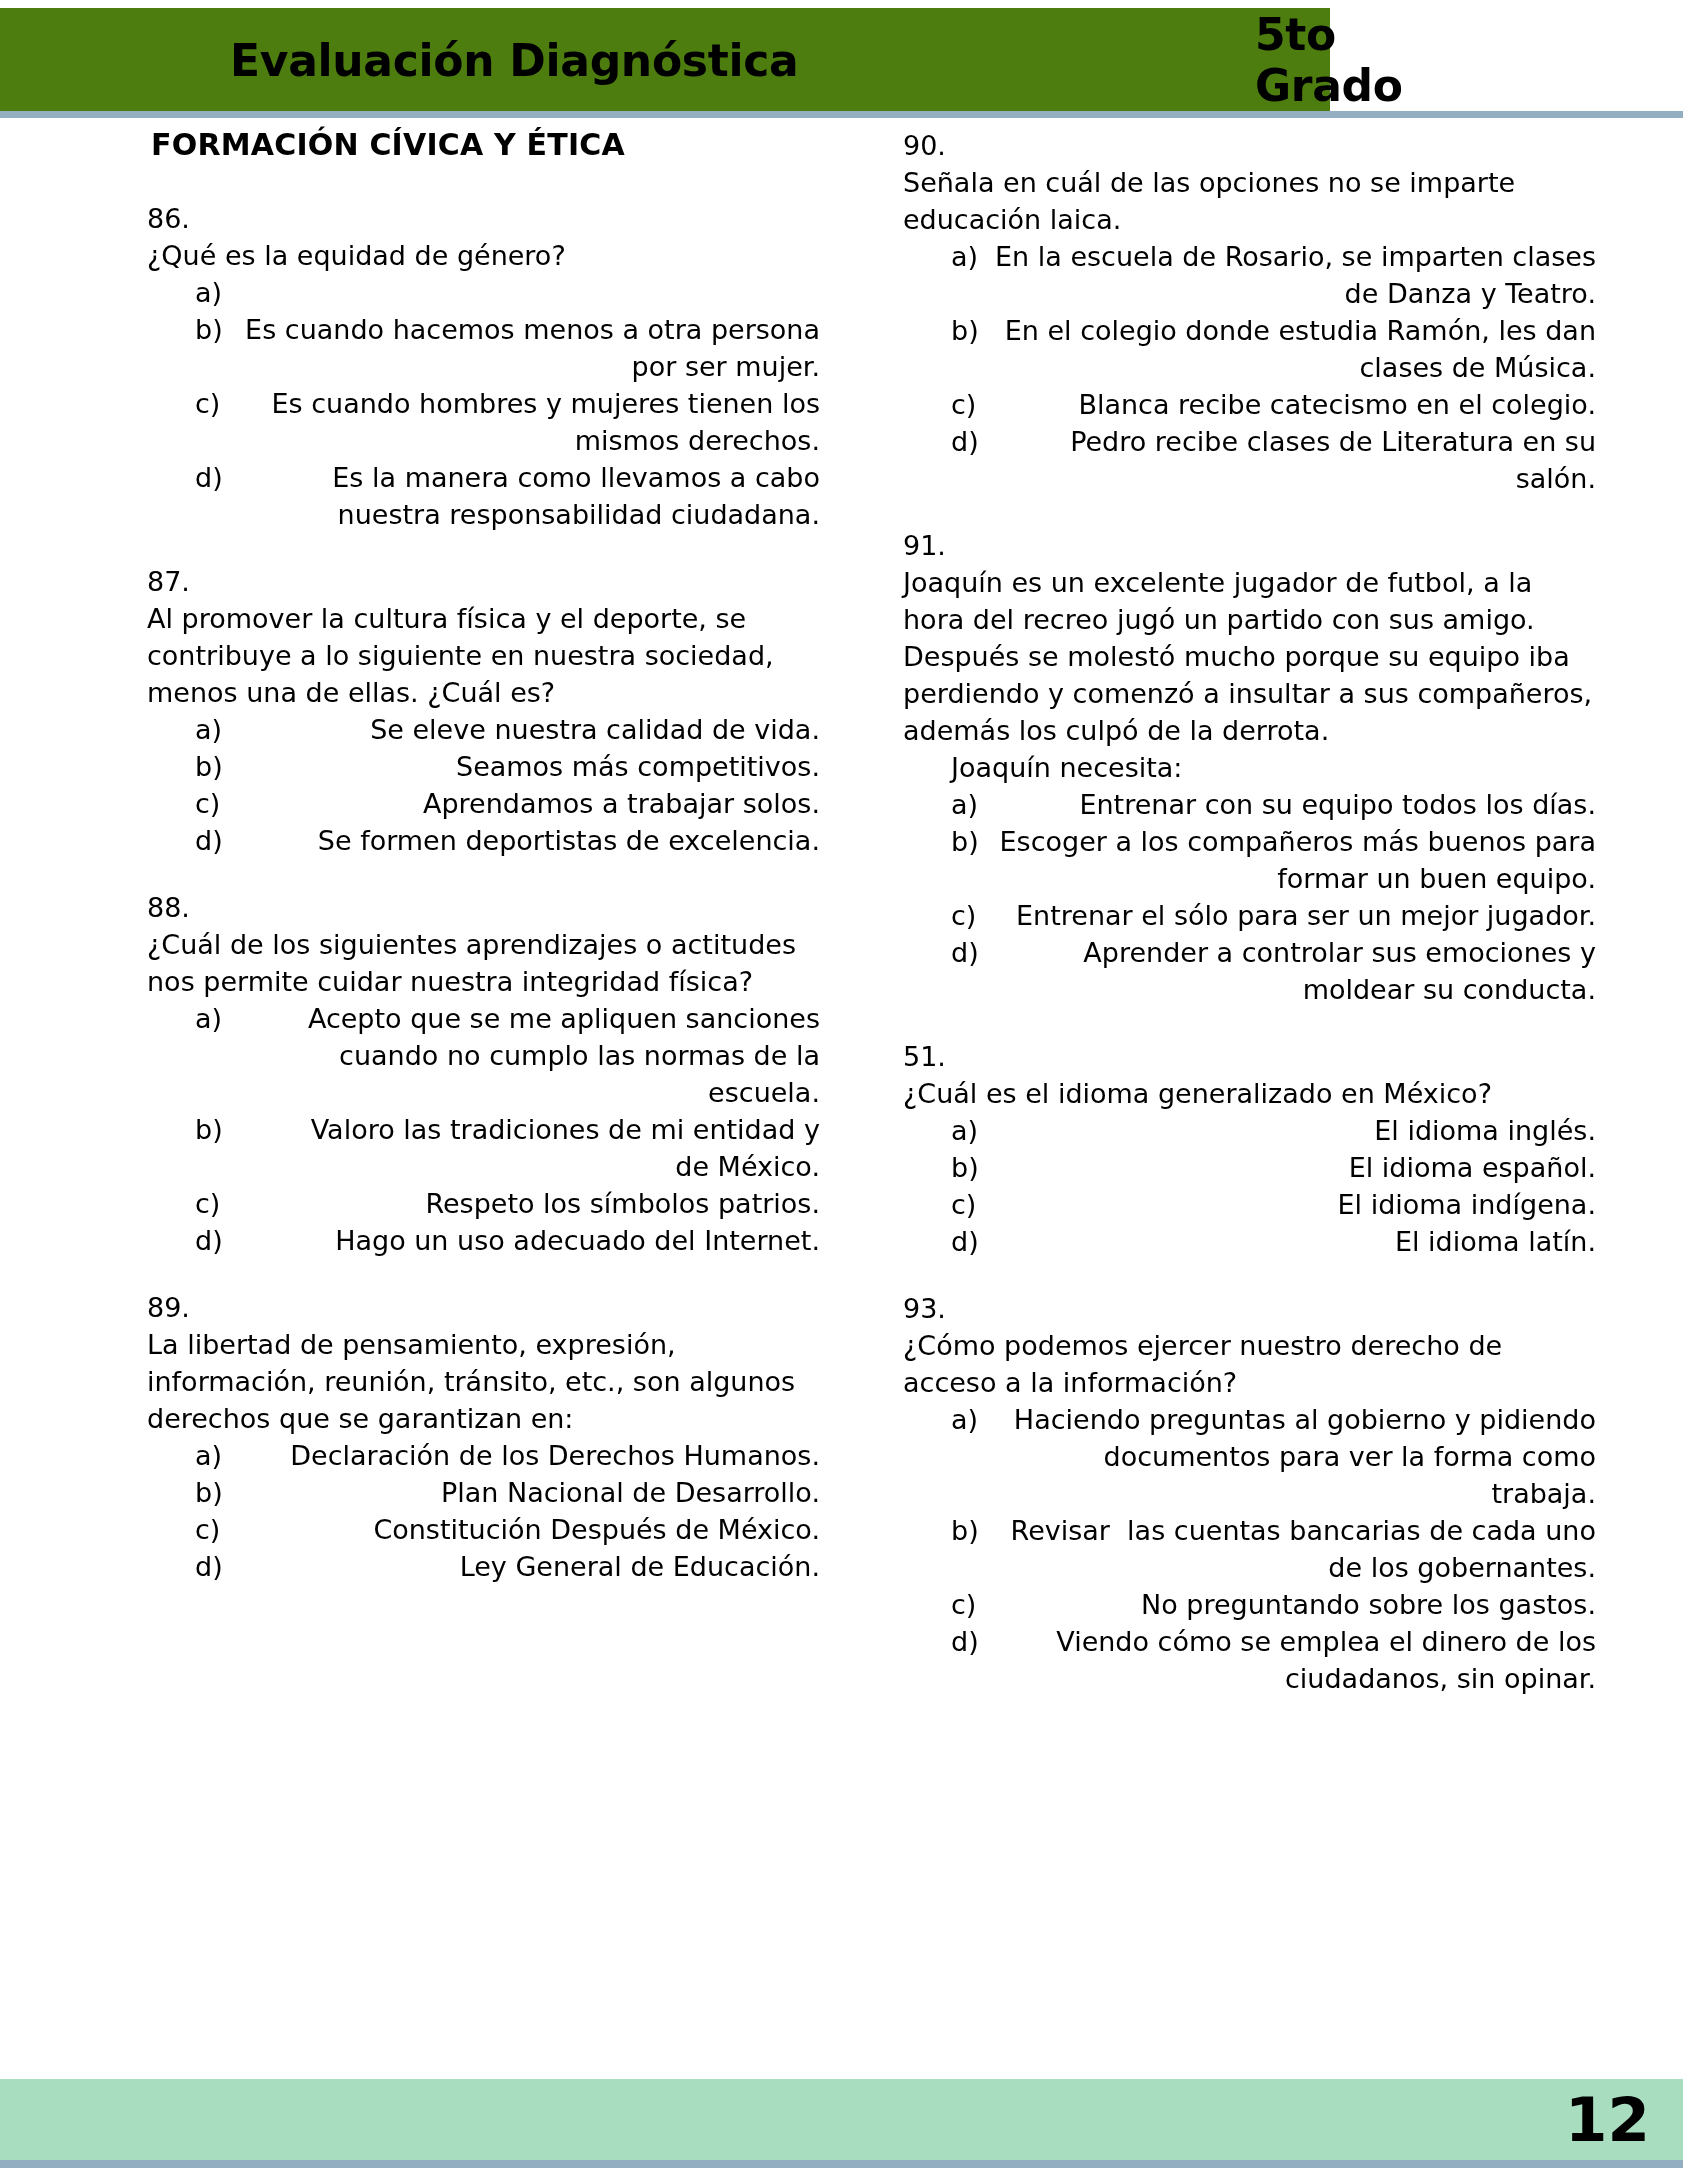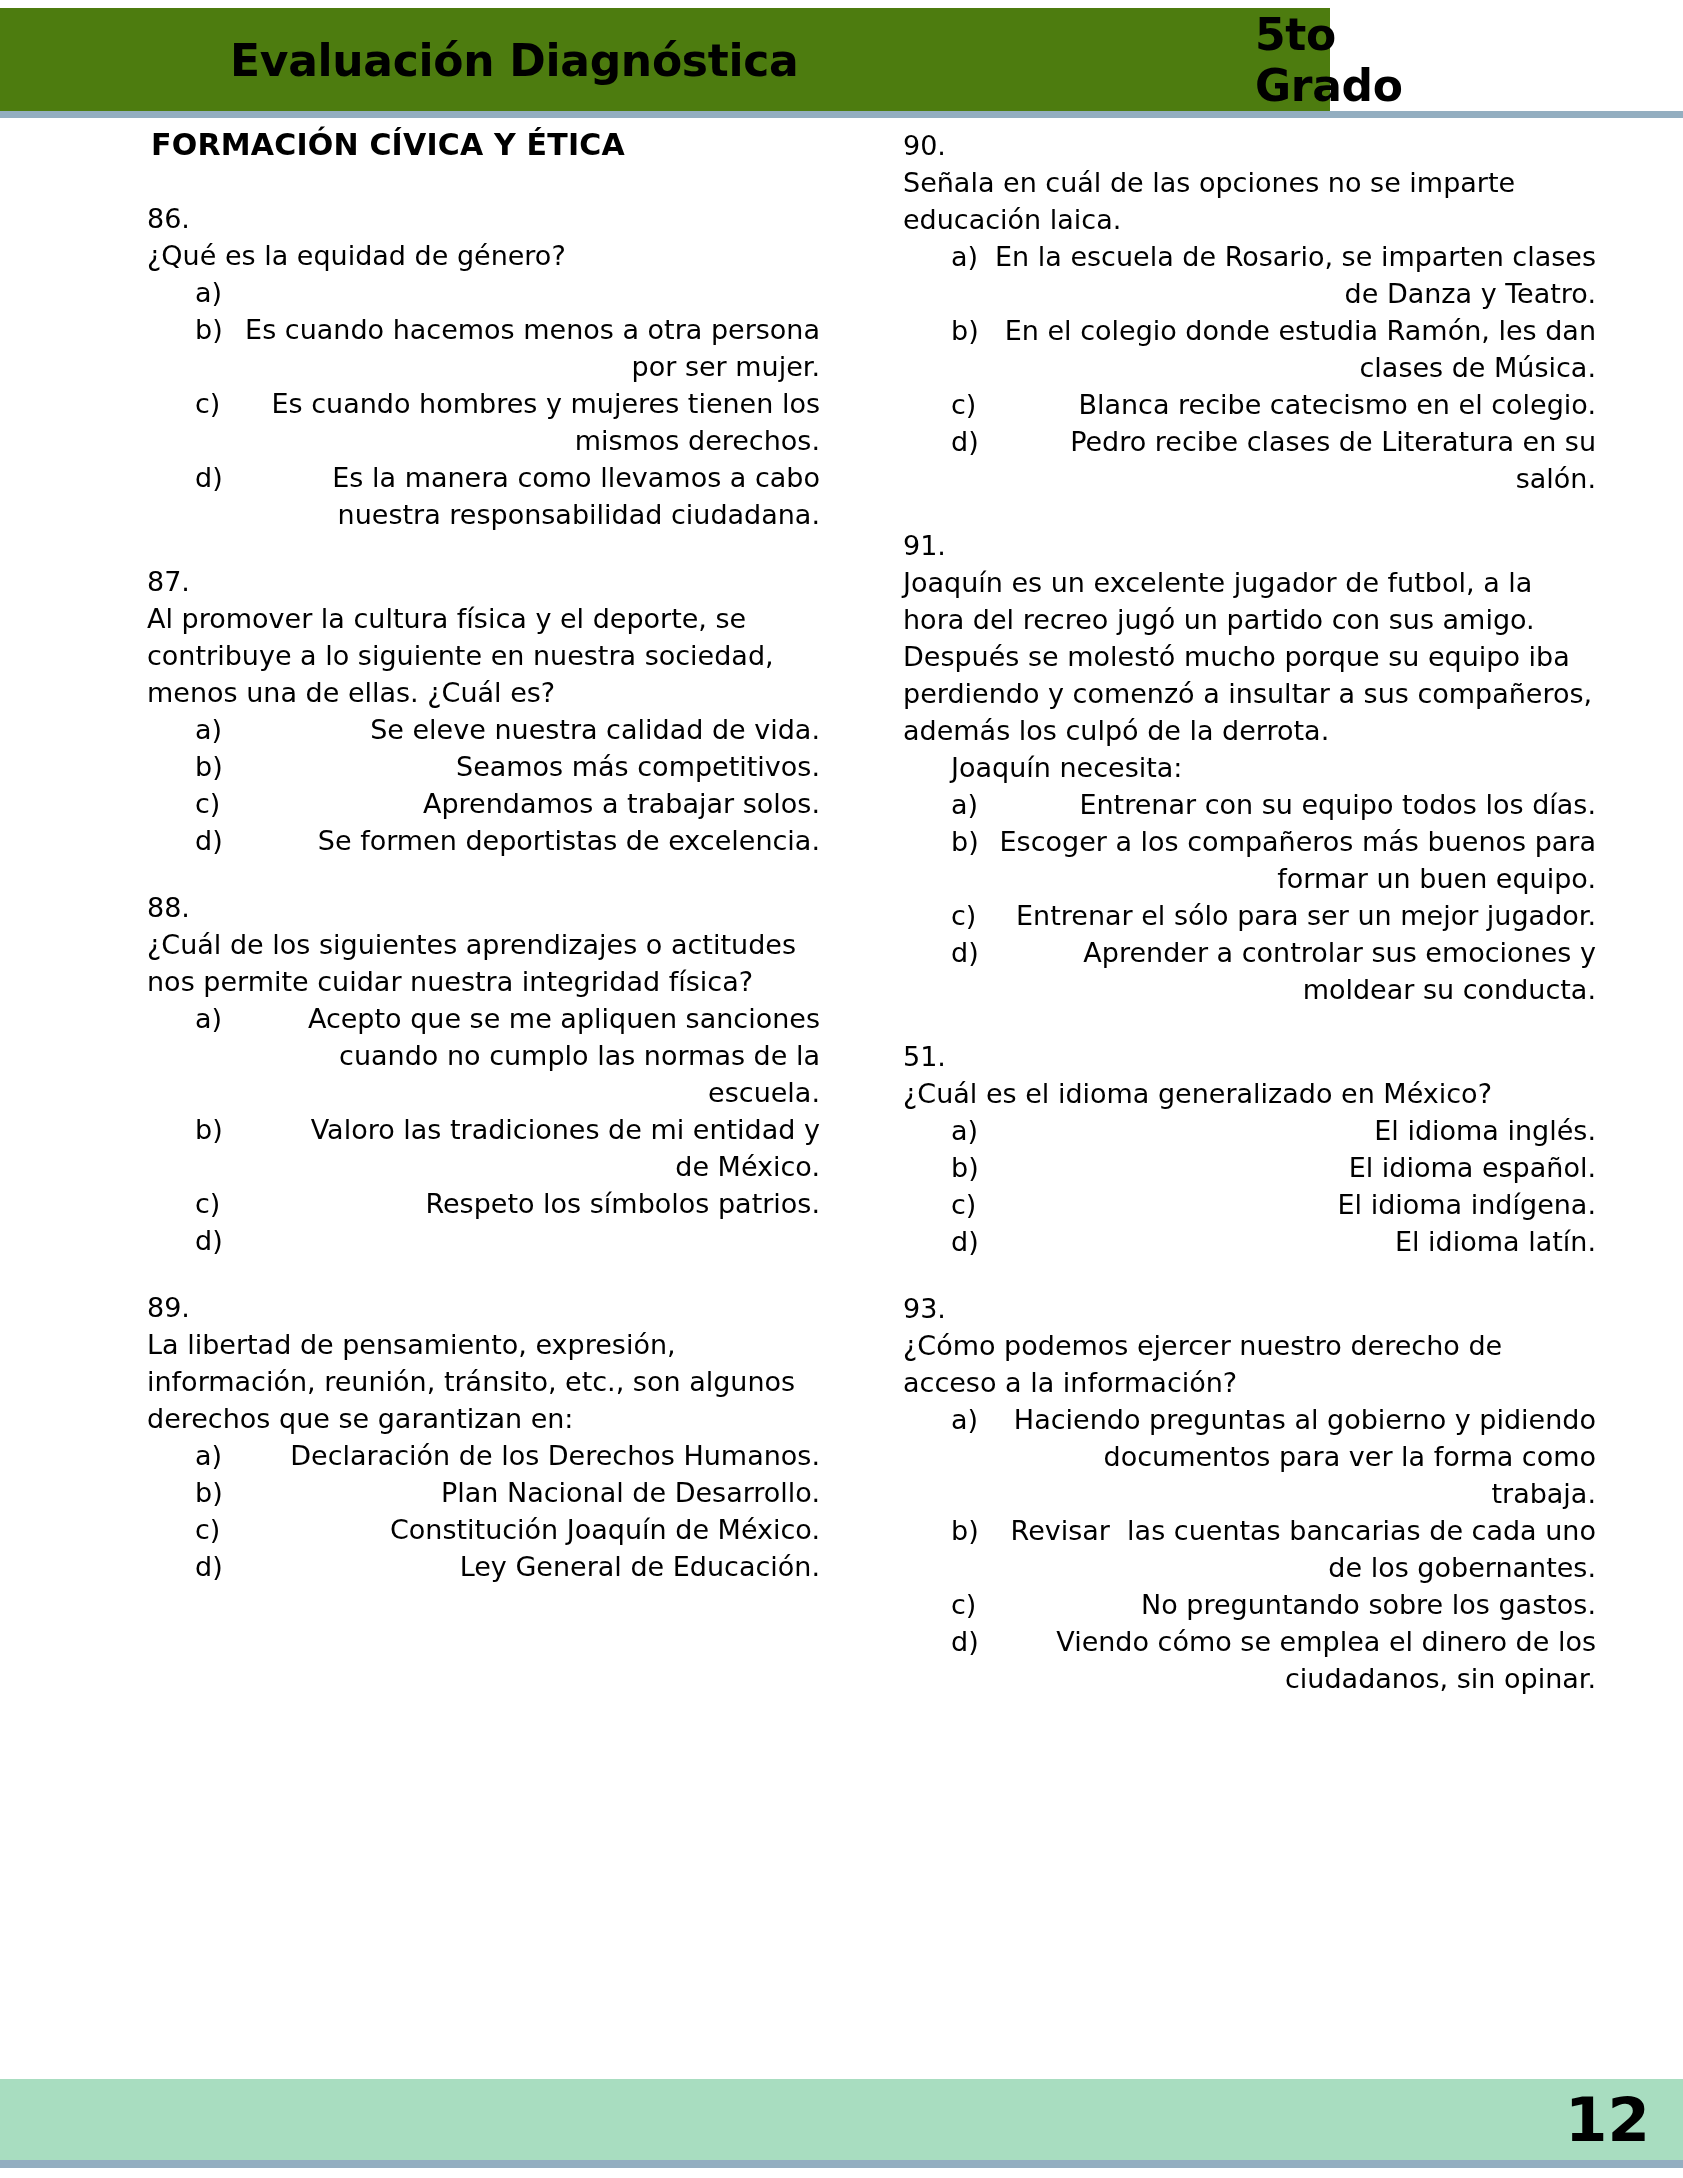--- a/index.html
+++ b/index.html
@@ -226,40 +226,41 @@
             <li class="opt">
               <span class="opt-letter">b)</span>
               <span class="opt-text">Valoro las tradiciones de mi entidad y de México.</span>
             </li>
             <li class="opt">
               <span class="opt-letter">c)</span>
               <span class="opt-text">Respeto los símbolos patrios.</span>
             </li>
             <li class="opt">
               <span class="opt-letter">d)</span>
+              <span class="opt-text">Hago un uso adecuado del Internet.</span>
             </li>
           </ul>
         </div>
         <div class="q">
           <div class="q-stem">
             <span class="q-num">89.</span>
             <span class="q-text">La libertad de pensamiento, expresión, información, reunión, tránsito, etc., son algunos derechos que se garantizan en:</span>
           </div>
           <ul class="opts">
             <li class="opt">
               <span class="opt-letter">a)</span>
               <span class="opt-text">Declaración de los Derechos Humanos.</span>
             </li>
             <li class="opt">
               <span class="opt-letter">b)</span>
               <span class="opt-text">Plan Nacional de Desarrollo.</span>
             </li>
             <li class="opt">
               <span class="opt-letter">c)</span>
-              <span class="opt-text">Constitución Joaquín de México.</span>
+              <span class="opt-text">Constitución Después de México.</span>
             </li>
             <li class="opt">
               <span class="opt-letter">d)</span>
               <span class="opt-text">Ley General de Educación.</span>
             </li>
           </ul>
         </div>
       </div>
   </div>
 

